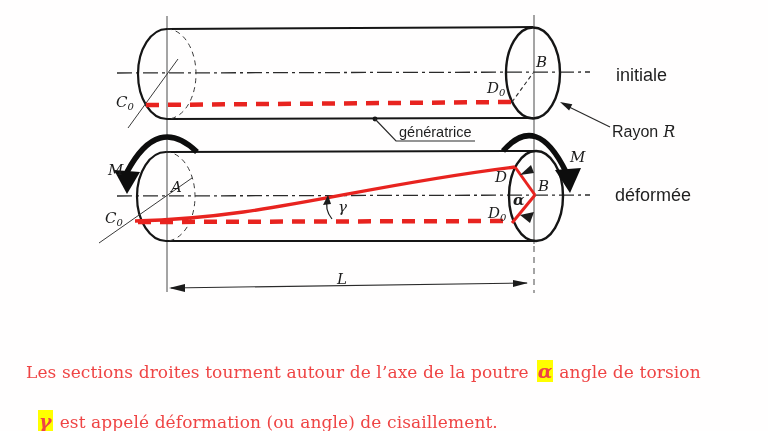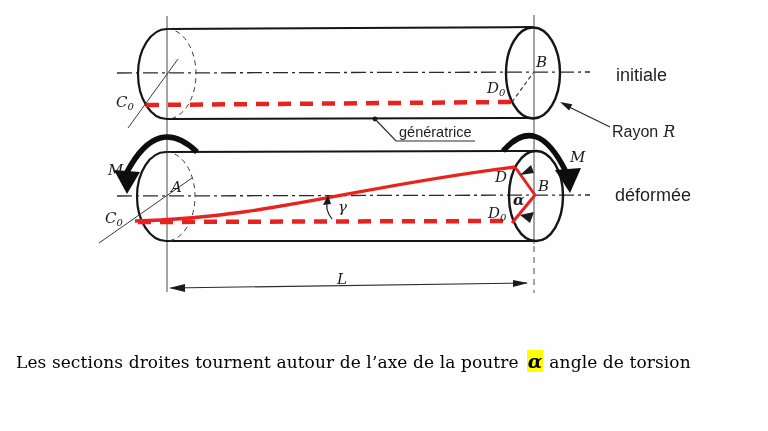--- a/index.html
+++ b/index.html
@@ -2,21 +2,21 @@
 <html><head>
 <meta charset="utf-8">
 <style>
   html,body{margin:0;padding:0;background:#ffffff;}
   .page{position:relative;width:768px;height:431px;background:#fffefe;overflow:hidden;
         font-family:"Liberation Sans",sans-serif;}
   svg{position:absolute;left:0;top:0;display:block;}
   .mathlbl{font-family:"DejaVu Serif",serif;font-style:italic;fill:#1b1b1b;font-size:15px;}
   .sub{font-size:10px;}
   .sanslbl{font-family:"Liberation Sans",sans-serif;fill:#1f1f1f;}
-  .cap{position:absolute;margin:6px;color:#000000;font-family:"DejaVu Serif",serif;
+  .cap{position:absolute;margin:16px;color:#ef4444;font-family:"DejaVu Serif",serif;
        font-size:17px;letter-spacing:0.1px;white-space:nowrap;}
   .cap1{left:10px;top:346px;}
   .cap2{left:22px;top:396px;}
   .hl{background:#ffff00;font-weight:bold;font-style:italic;font-size:19px;
       padding:0 1px;line-height:1;}
   .sp1{margin:0 6px 0 8px;}
   .sp2{margin-right:7px;}
 </style>
 </head>
 <body>
@@ -98,14 +98,15 @@
     <g>
       <line x1="171" y1="288" x2="527" y2="283" stroke="#2a2a2a" stroke-width="1.1"></line>
       <polygon points="169,288 185,284 185,292" fill="#1b1b1b"></polygon>
       <polygon points="528,283 513,280 513,287" fill="#1b1b1b"></polygon>
       <text class="mathlbl" x="337" y="284">L</text>
     </g>
   </svg>
 
   <p class="cap cap1"><span>Les sections droites tournent autour de l’axe de la poutre</span><span class="hl sp1">α</span><span>angle de torsion</span></p>
 
+  <p class="cap cap2"><span class="hl sp2">γ</span><span>est appelé déformation (ou angle) de cisaillement.</span></p>
 
 </div>
 
 </body></html>

